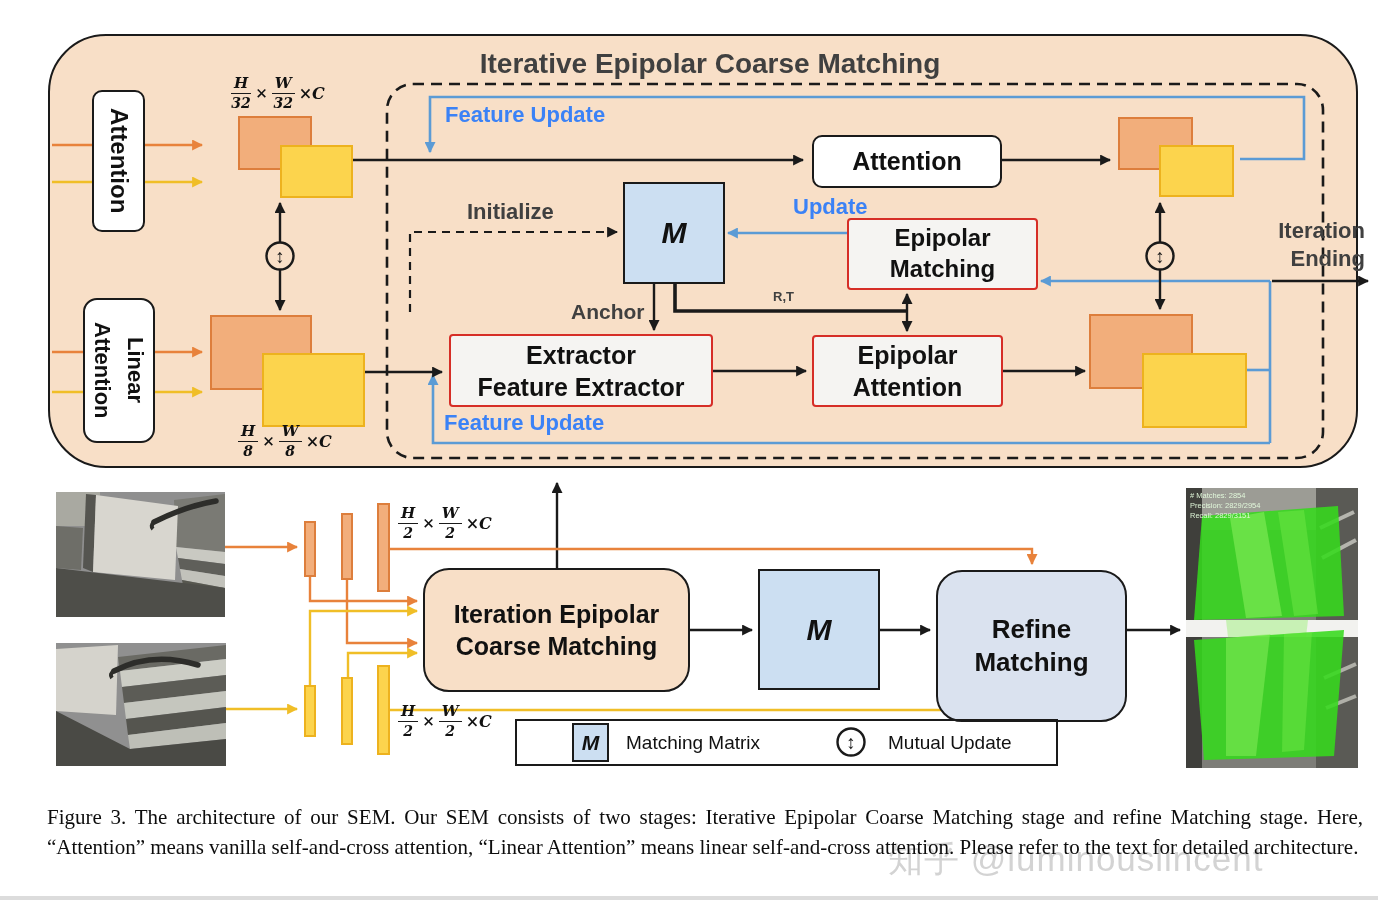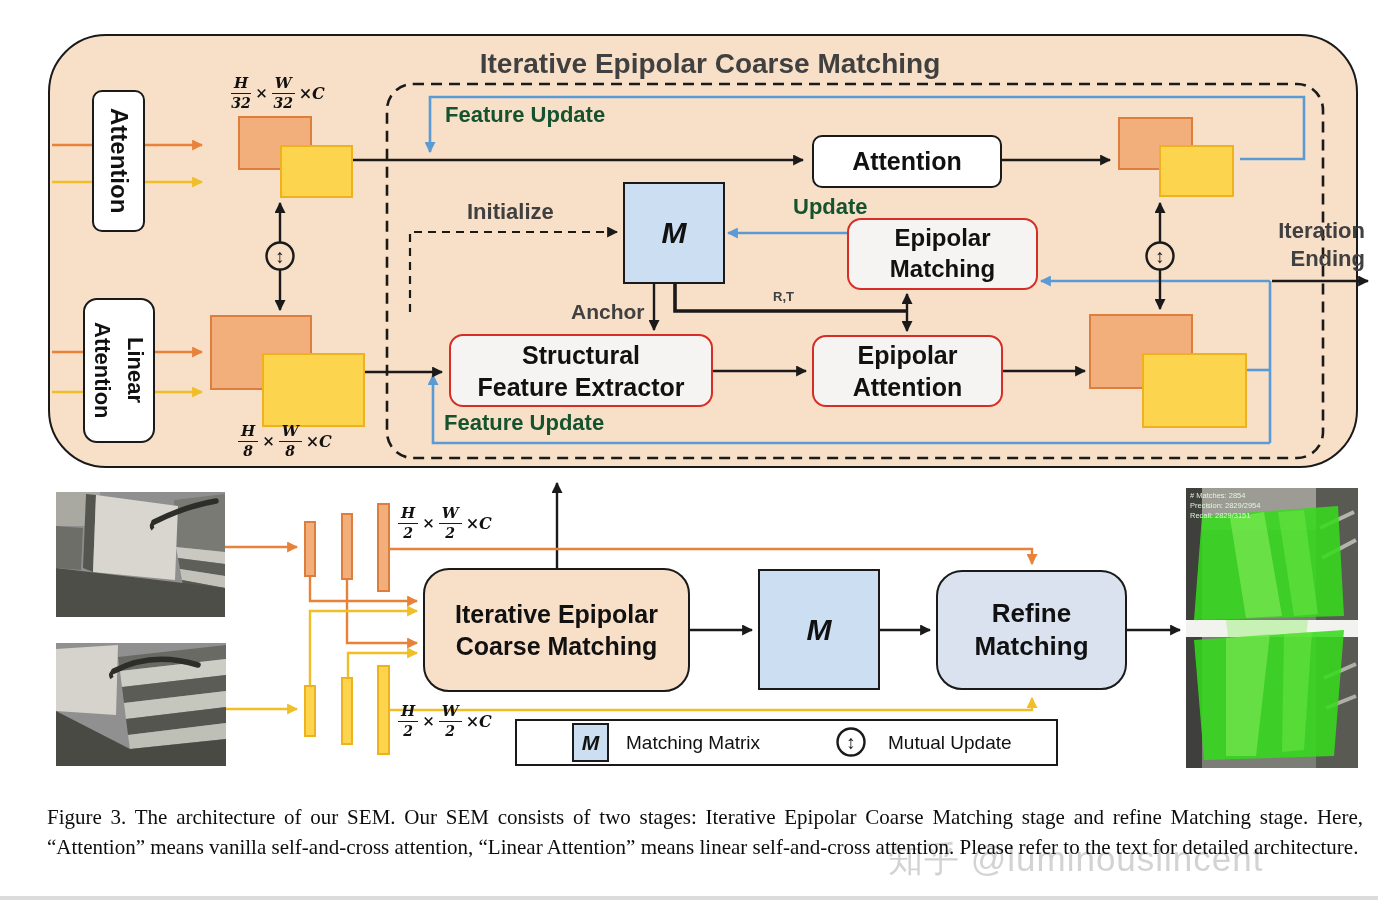--- a/index.html
+++ b/index.html
@@ -8,30 +8,30 @@
   .abs{position:absolute;box-sizing:border-box;}
   
   .l1{z-index:1;} #svgl{position:absolute;left:0;top:0;z-index:2;} .l3{z-index:3;} .l4{z-index:4;}
   
   #stage1{left:48px;top:34px;width:1310px;height:434px;background:#F8DFC7;
           border:2.5px solid #1a1a1a;border-radius:58px;}
   
   .box{position:absolute;box-sizing:border-box;display:flex;align-items:center;justify-content:center;
        text-align:center;font-weight:bold;color:#111;}
   .outline{border:2.5px solid #1a1a1a;border-radius:10px;background:#fff;}
-  .redbox{border:2.5px solid #D62E27;border-radius:14px;background:#F5F4F2;}
+  .redbox{border:2.5px solid #D62E27;border-radius:4px;background:#F5F4F2;}
   .bluebox{border:2.4px solid #1a1a1a;background:#CCDFF2;}
   .peachbox{border:2.5px solid #1a1a1a;border-radius:26px;background:#F8DFC7;}
   .refbox{border:2.5px solid #1a1a1a;border-radius:26px;background:#DAE2EF;}
   .vert{writing-mode:vertical-rl;}
   .bl{display:block;line-height:1.28;}
   .mi{font-style:italic;font-size:30px;}
   
   .lbl{position:absolute;font-weight:bold;white-space:nowrap;color:#404040;}
-  .blue{color:#14532d;}
+  .blue{color:#3b82f6;}
   
   .fm-o{background:#F2AE7B;border:2.5px solid #DD7E3C;}
   .fm-y{background:#FCD44D;border:2.5px solid #EDB21E;}
   .bar-o{background:#F2AE7B;border:2px solid #DD7E3C;}
   .bar-y{background:#FCD44D;border:2px solid #EDB21E;}
   
   .dim{position:absolute;display:flex;align-items:center;gap:4px;
        font-family:"DejaVu Serif",serif;font-style:italic;font-weight:bold;font-size:15px;}
   .frac{display:inline-flex;flex-direction:column;align-items:center;line-height:1;}
   .frac .n{padding:0 3px 2px;border-bottom:1.7px solid #1a1a1a;}
@@ -285,41 +285,41 @@
       <span>M</span>
     </div>
   <div class="box redbox l3" style="left:847px;top:218px;width:191px;height:72px;font-size:24px;">
     <div>
         <span class="bl">Epipolar</span>
         <span class="bl">Matching</span>
       </div>
   </div>
   <div class="box redbox l3" style="left:449px;top:334px;width:264px;height:73px;font-size:25px;">
     <div>
-        <span class="bl">Structural</span>
+        <span class="bl">Extractor</span>
         <span class="bl">Feature Extractor</span>
       </div>
   </div>
   <div class="box redbox l3" style="left:812px;top:335px;width:191px;height:72px;font-size:25px;">
     <div>
         <span class="bl">Epipolar</span>
         <span class="bl">Attention</span>
       </div>
   </div>
 
   <div class="box peachbox l3" style="left:423px;top:568px;width:267px;height:124px;font-size:25px;">
     <div>
-        <span class="bl">Iterative Epipolar</span>
+        <span class="bl">Iteration Epipolar</span>
         <span class="bl">Coarse Matching</span>
       </div>
   </div>
   <div class="box bluebox mi l3" style="left:758px;top:569px;width:122px;height:121px;">
       <span>M</span>
     </div>
-  <div class="box refbox l3" style="left:936px;top:570px;width:191px;height:120px;font-size:26px;">
+  <div class="box refbox l3" style="left:936px;top:570px;width:191px;height:152px;font-size:26px;">
     <div>
         <span class="bl">Refine</span>
         <span class="bl">Matching</span>
       </div>
   </div>
 
   <div id="legend-frame" class="abs l3"></div>
   <div class="box bluebox l3" style="left:572px;top:723px;width:37px;height:39px;font-size:21px;font-style:italic;border-width:2px;">
       <span>M</span>
     </div>

